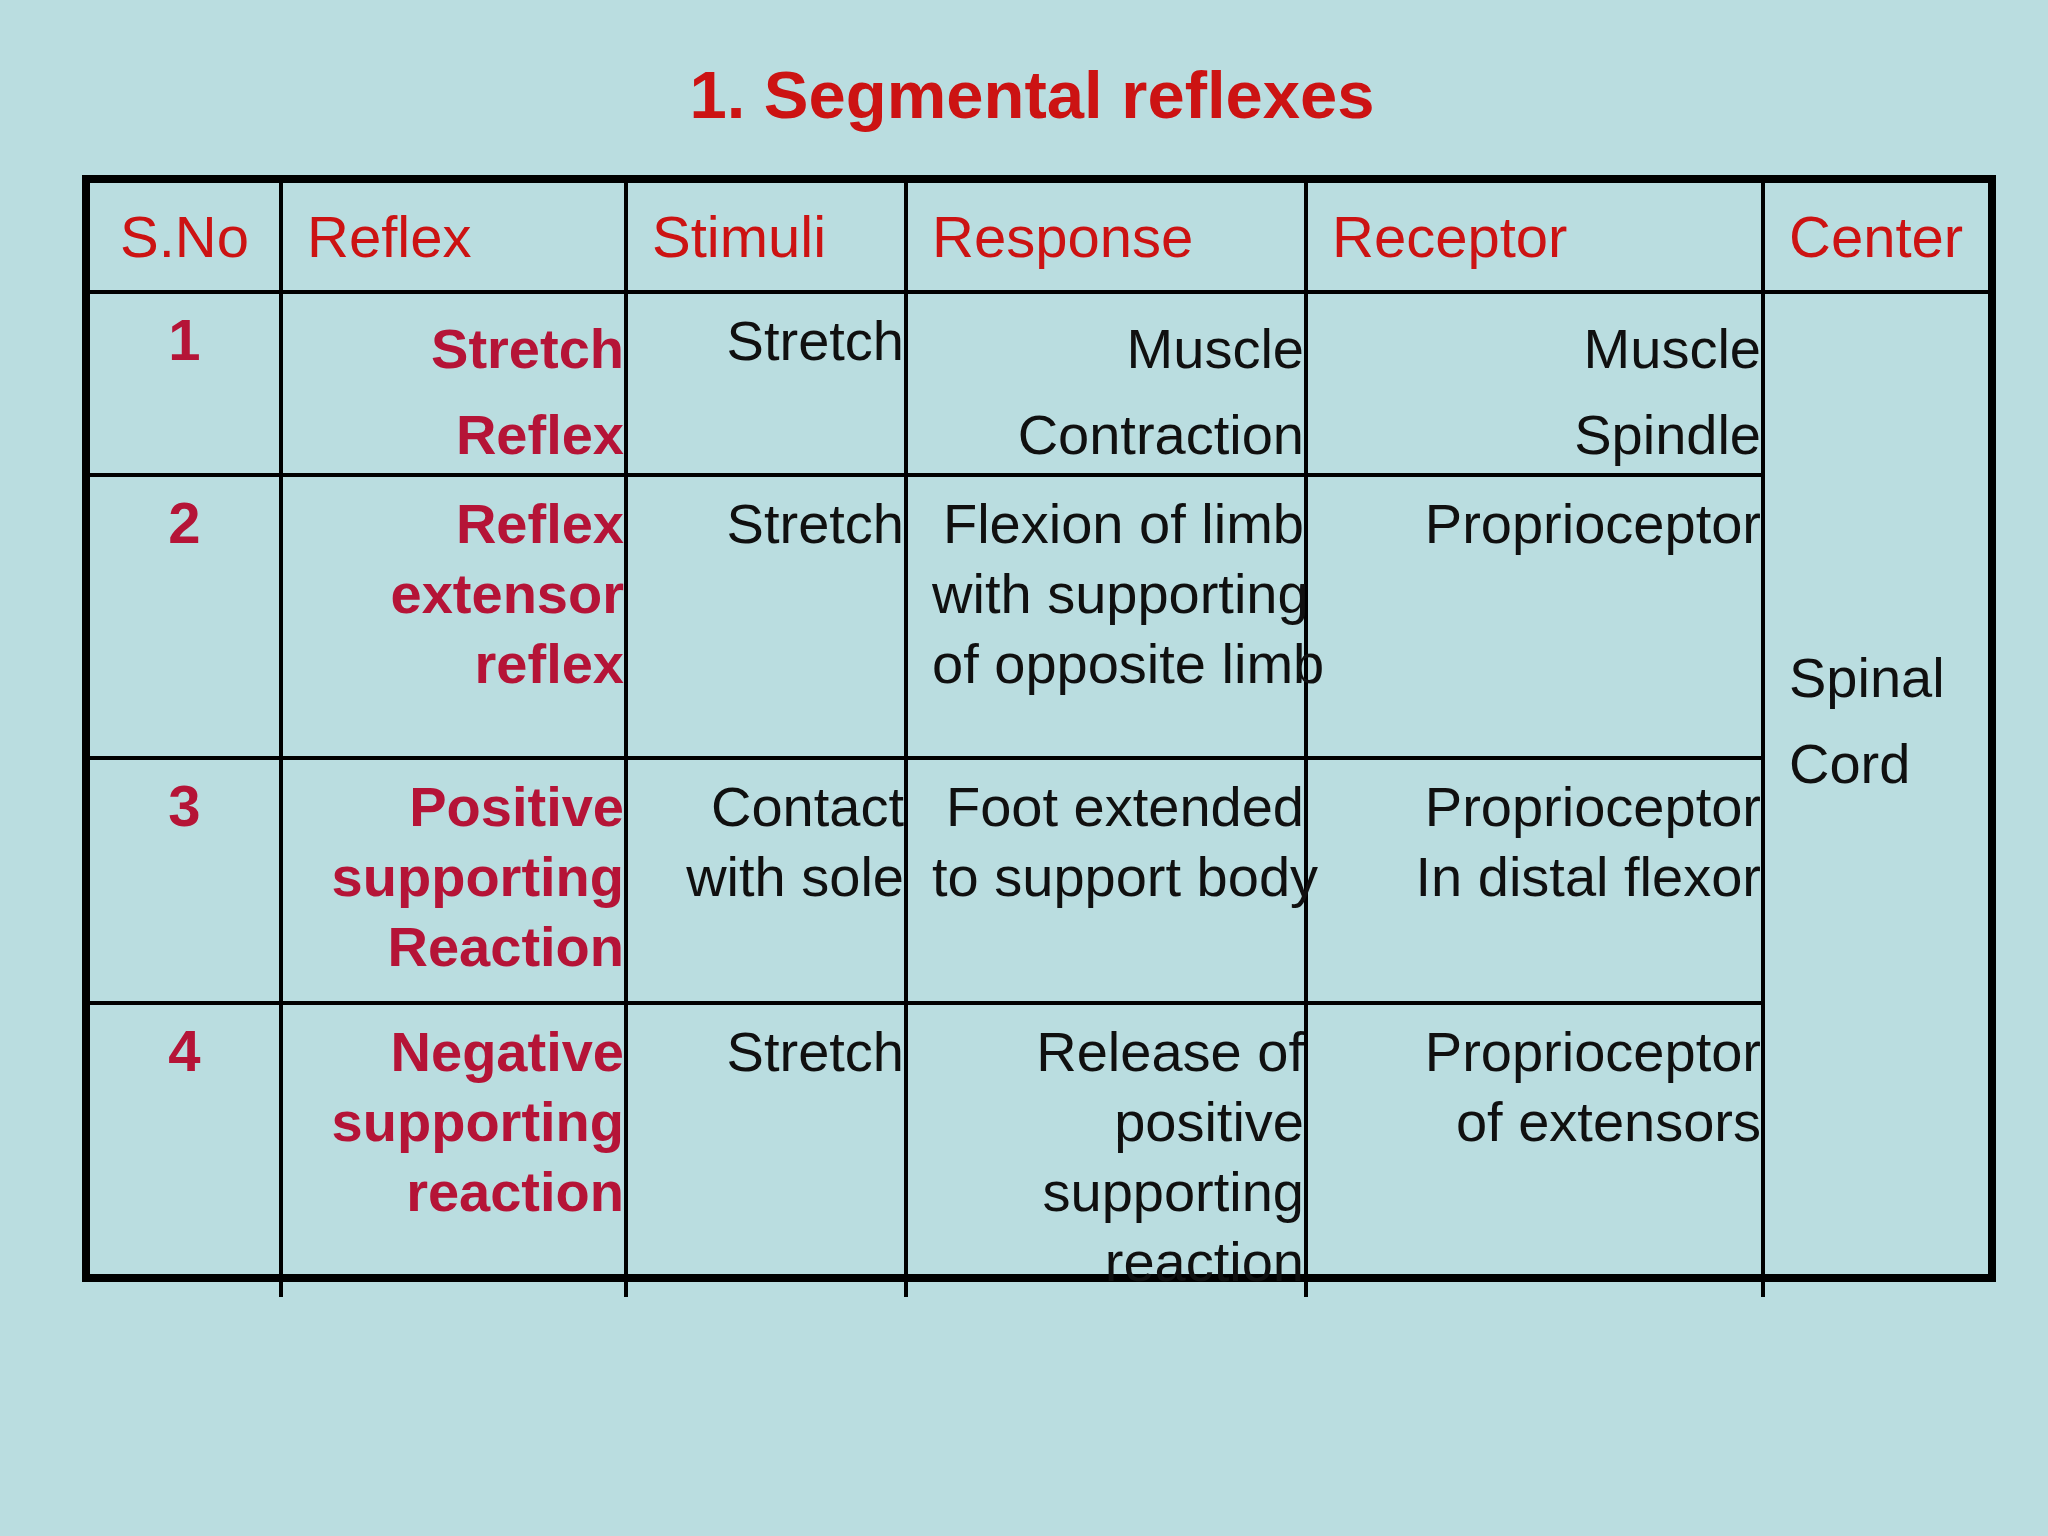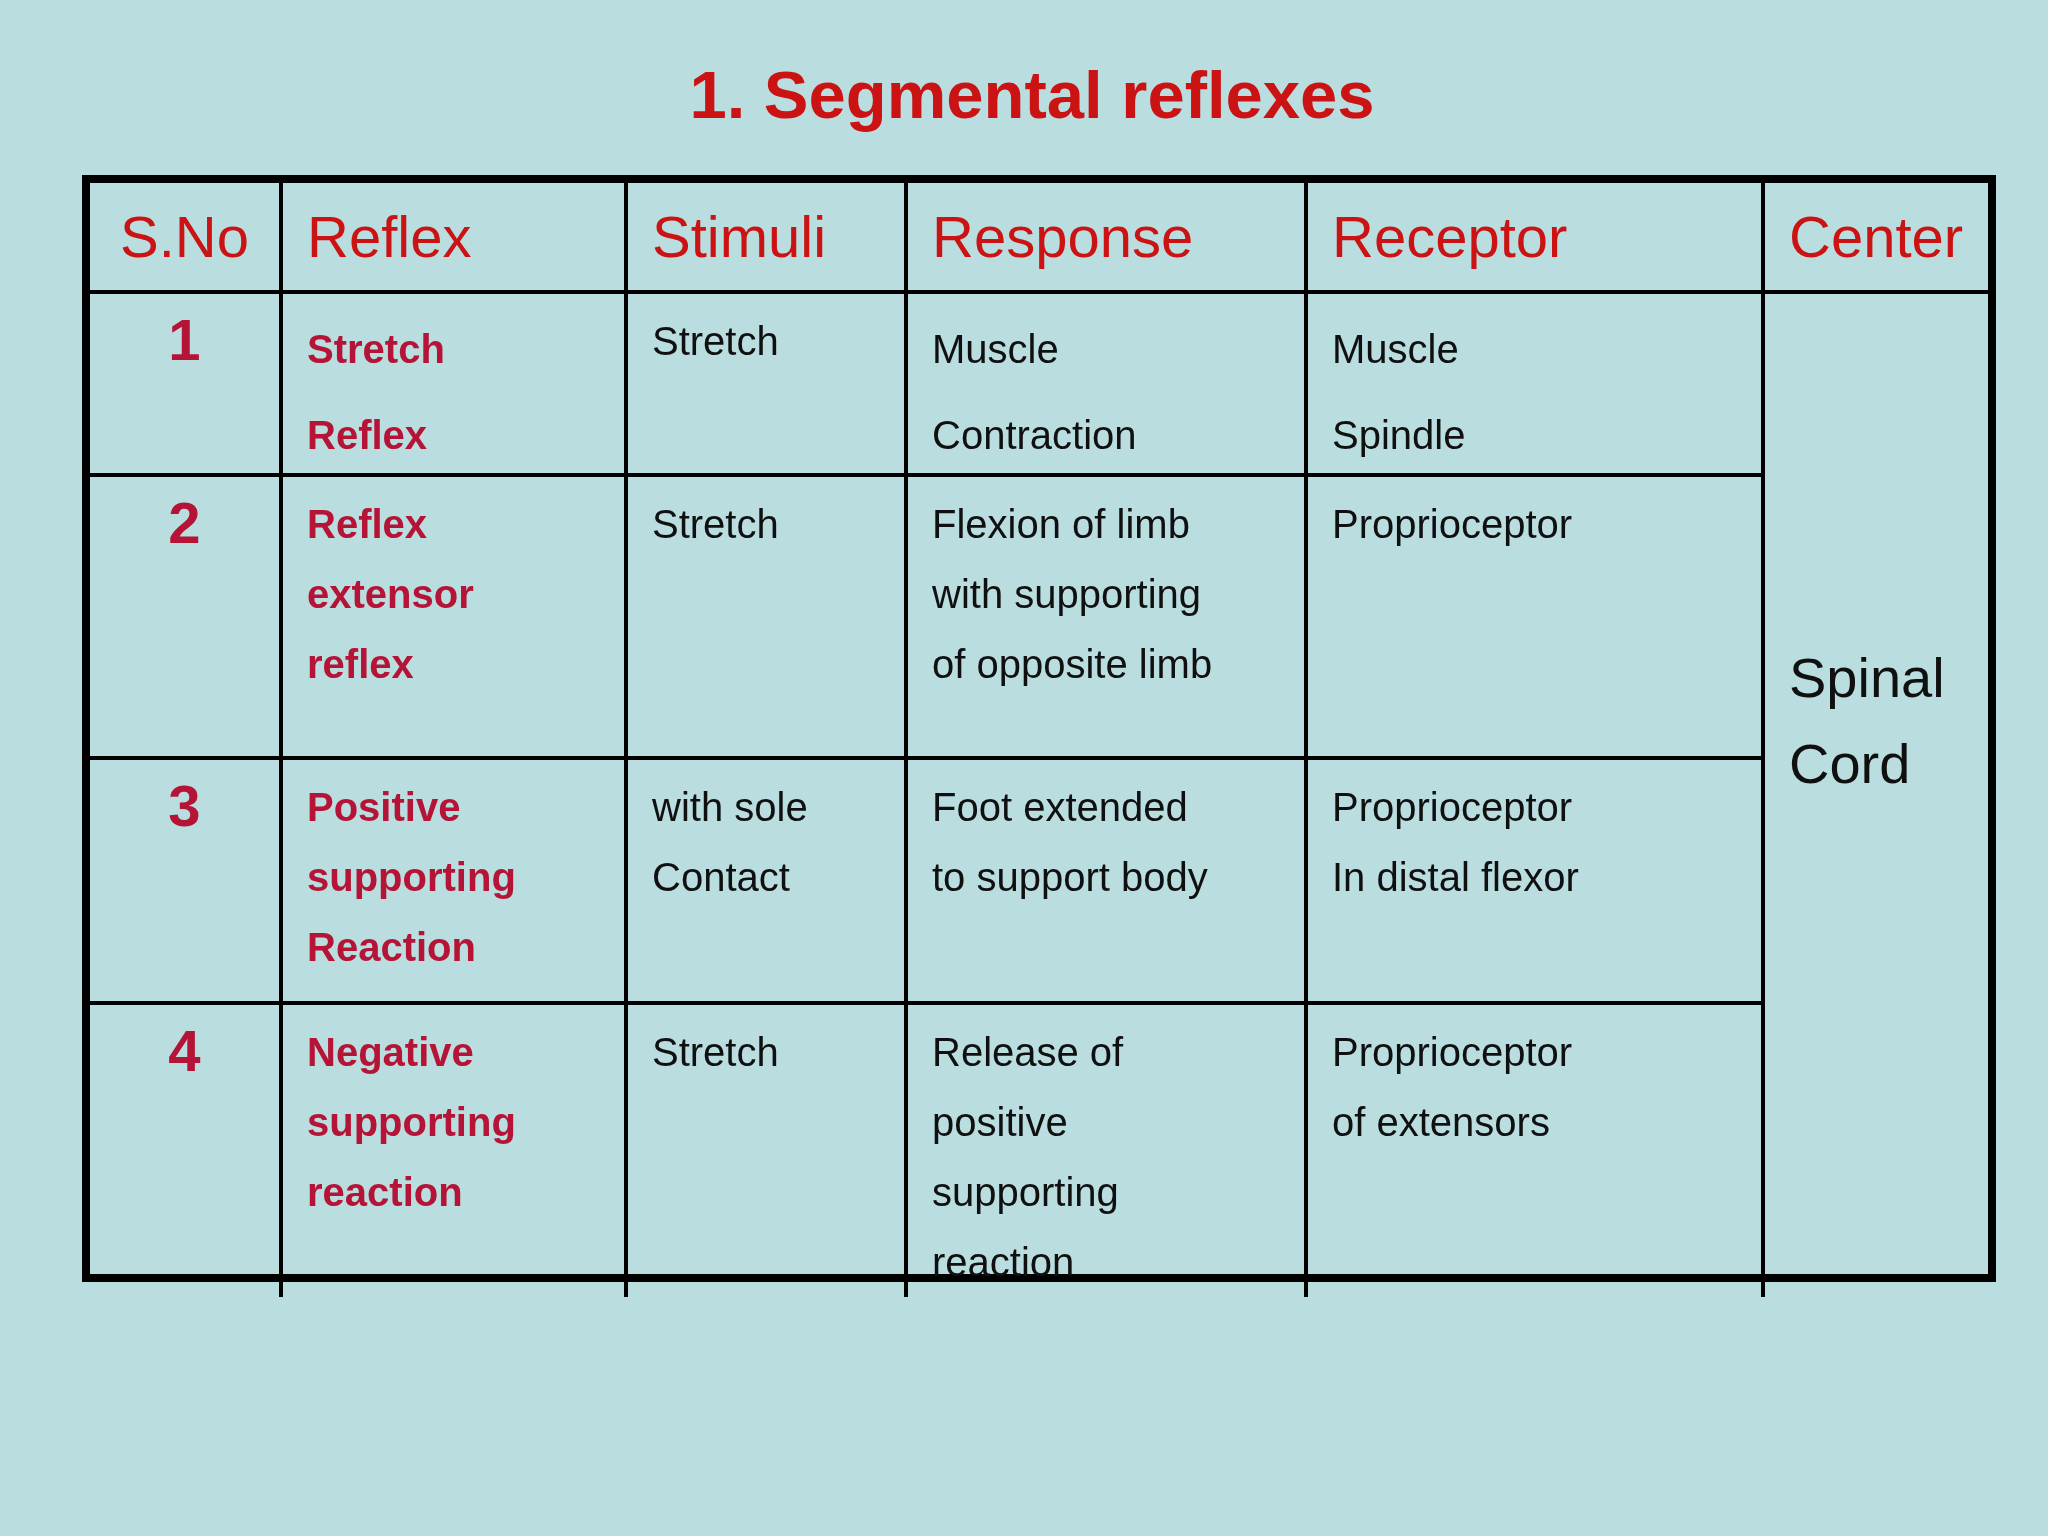--- a/index.html
+++ b/index.html
@@ -49,22 +49,23 @@
     display:flex;
     align-items:center;
     padding-left:24px;
     font-size:58px;
     font-weight:normal;
     color:var(--red);
   }
   .th.center-h{justify-content:center;padding-left:0;}
   .body{
     padding:12px 0 0 24px;
-    font-size:40px;
+    font-size:56px;
     color:var(--ink);
+    text-align:right;
   }
   .body.num{
     padding-left:0;
     text-align:center;
     font-weight:bold;
     color:var(--crimson);
     font-size:58px;
   }
   .body.crimson{
     font-weight:bold;
@@ -138,22 +139,22 @@
     <div class="line">Proprioceptor</div>
   </div>
 
   <div class="cell body num">3</div>
   <div class="cell body crimson">
     <div class="line">Positive</div>
     <div class="line">supporting</div>
     <div class="line">Reaction</div>
   </div>
   <div class="cell body">
+    <div class="line">Contact</div>
     <div class="line">with sole</div>
-    <div class="line">Contact</div>
   </div>
   <div class="cell body">
     <div class="line">Foot extended</div>
     <div class="line">to support body</div>
   </div>
   <div class="cell body">
     <div class="line">Proprioceptor</div>
     <div class="line">In distal flexor</div>
   </div>
 

